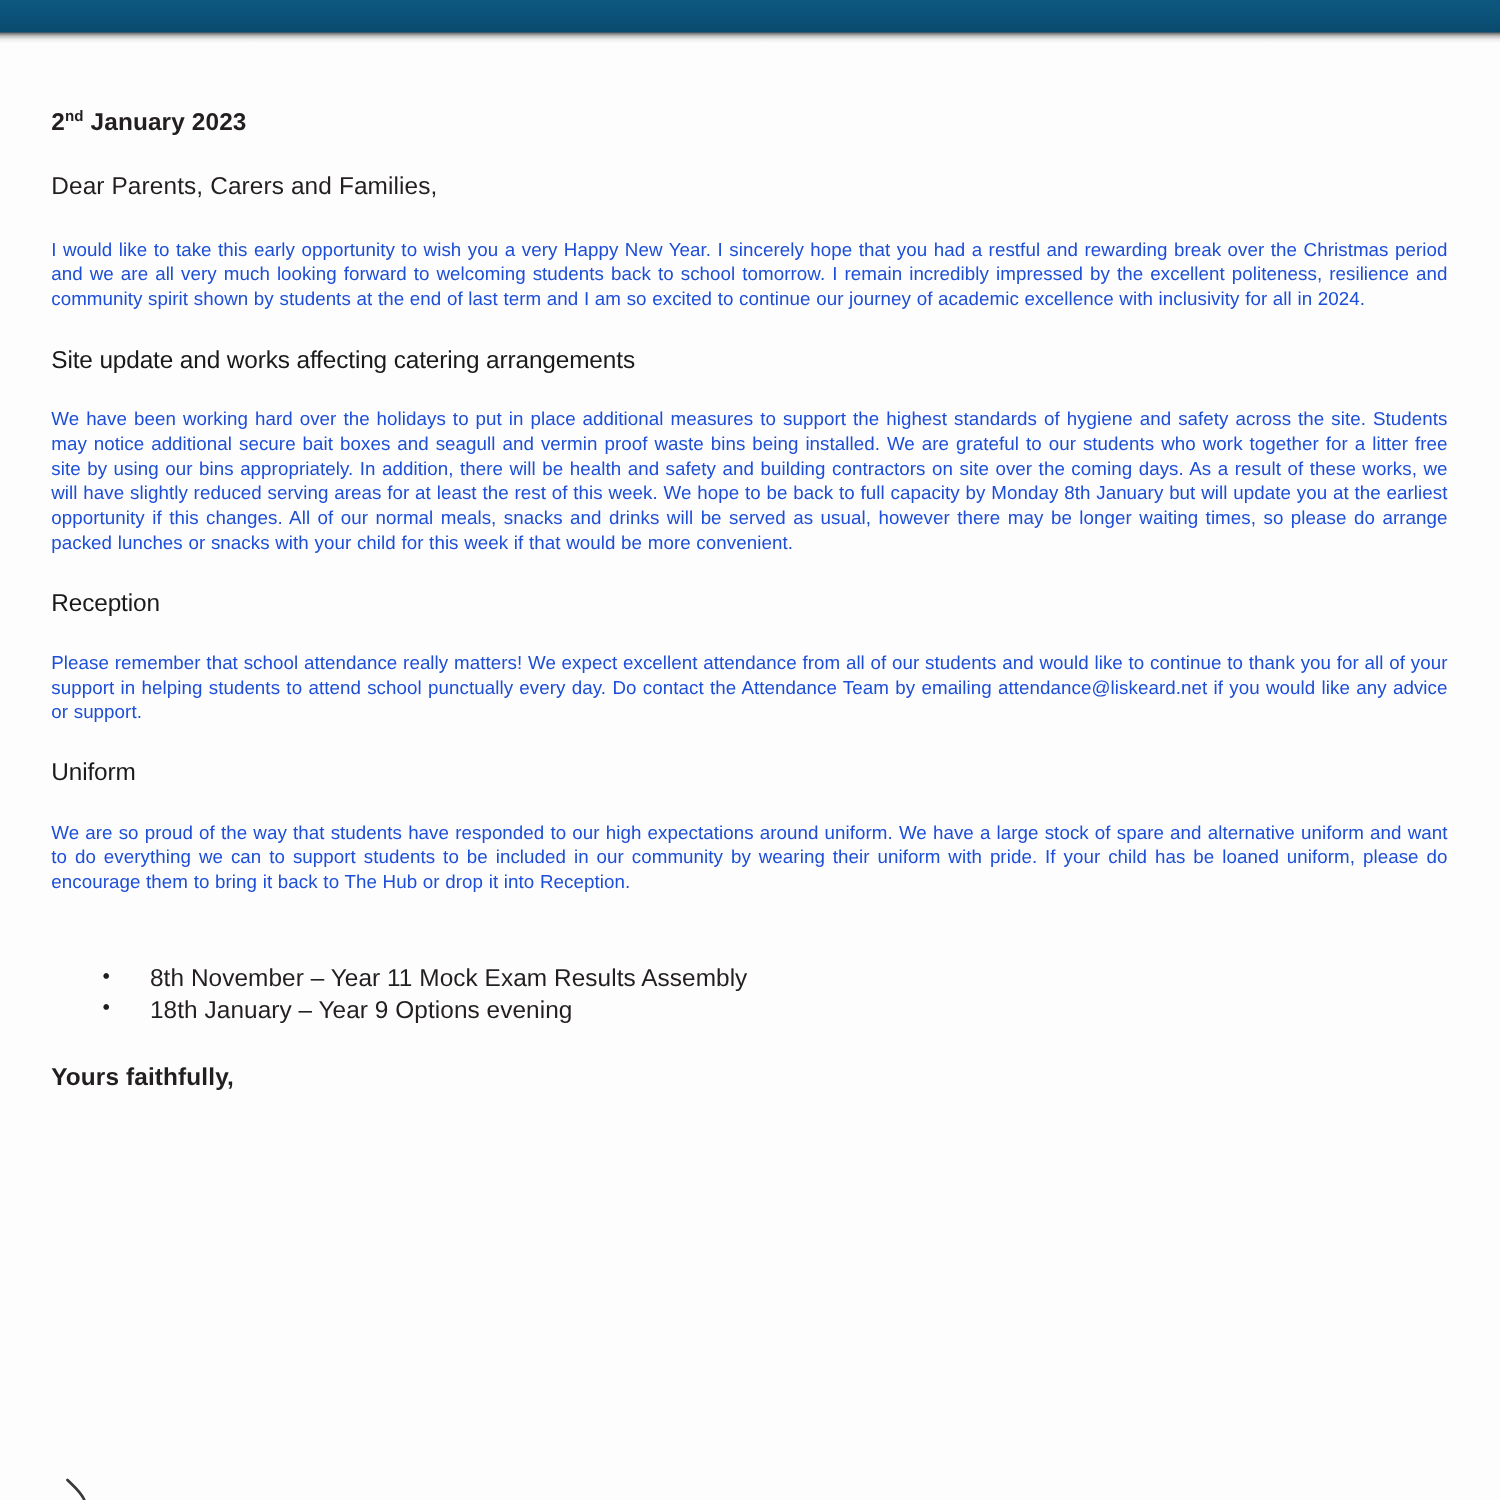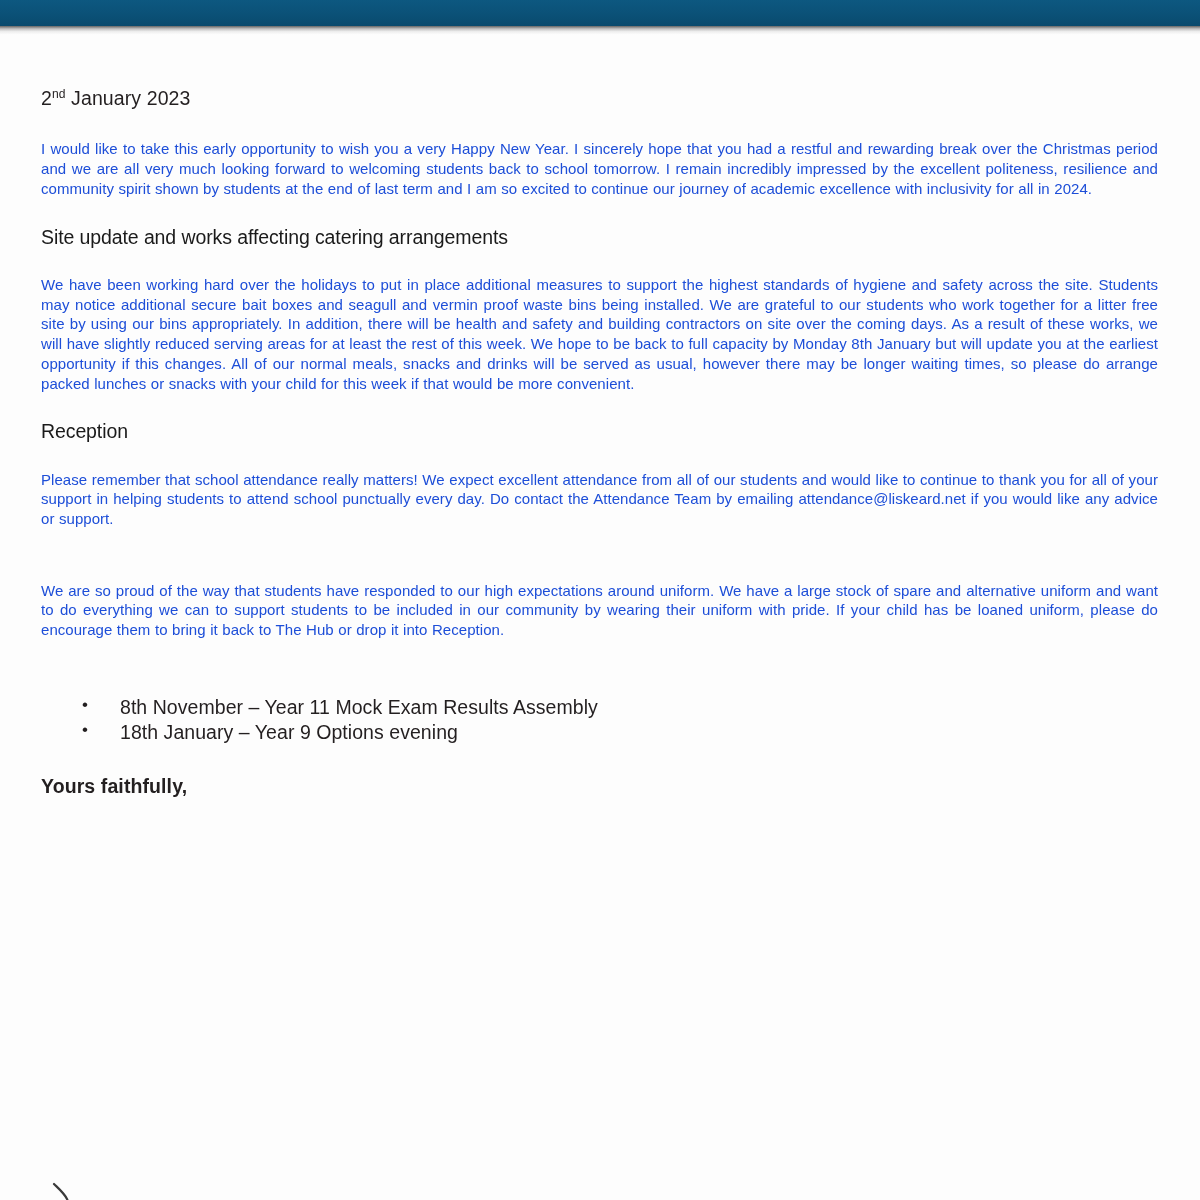--- a/index.html
+++ b/index.html
@@ -55,20 +55,21 @@
     top: 0;
     width: 1117px;
   }
 
   .doc-date {
     font-size: 19.5px;
     color: #231f20;
     letter-spacing: 0.1px;
     margin-top: 51px;
     line-height: 1.25;
+    font-weight: bold;
   }
   .doc-date sup {
     font-size: 0.62em;
     vertical-align: super;
     line-height: 0;
   }
 
   .salutation {
     font-size: 19.5px;
     color: #231f20;
@@ -143,20 +144,21 @@
 <body>
 
 <div class="header-banner"></div>
 <div class="header-banner-shadow"></div>
 
 <div class="page">
   <div class="content">
 
     <div class="doc-date"><span>2</span><sup>nd</sup><span> January 2023</span></div>
 
+    <div class="salutation">Dear Parents, Carers and Families,</div>
 
     <div class="gap-lg"></div>
 
     <p class="body-text">I would like to take this early opportunity to wish you a very Happy New Year. I sincerely hope that you had a restful and rewarding break over the Christmas period and we are all very much looking forward to welcoming students back to school tomorrow. I remain incredibly impressed by the excellent politeness, resilience and community spirit shown by students at the end of last term and I am so excited to continue our journey of academic excellence with inclusivity for all in 2024.</p>
 
     <div class="gap-md"></div>
 
     <h2 class="section-heading">Site update and works affecting catering arrangements</h2>
 
     <div class="gap-md"></div>
@@ -166,20 +168,21 @@
     <div class="gap-md"></div>
 
     <h2 class="section-heading">Reception</h2>
 
     <div class="gap-md"></div>
 
     <p class="body-text">Please remember that school attendance really matters! We expect excellent attendance from all of our students and would like to continue to thank you for all of your support in helping students to attend school punctually every day. Do contact the Attendance Team by emailing attendance@liskeard.net if you would like any advice or support.</p>
 
     <div class="gap-md"></div>
 
+    <h2 class="section-heading">Uniform</h2>
 
     <div class="gap-md"></div>
 
     <p class="body-text">We are so proud of the way that students have responded to our high expectations around uniform. We have a large stock of spare and alternative uniform and want to do everything we can to support students to be included in our community by wearing their uniform with pride. If your child has be loaned uniform, please do encourage them to bring it back to The Hub or drop it into Reception.</p>
 
     <div class="gap-md"></div>
 
 
     <div class="gap-lg"></div>
 

